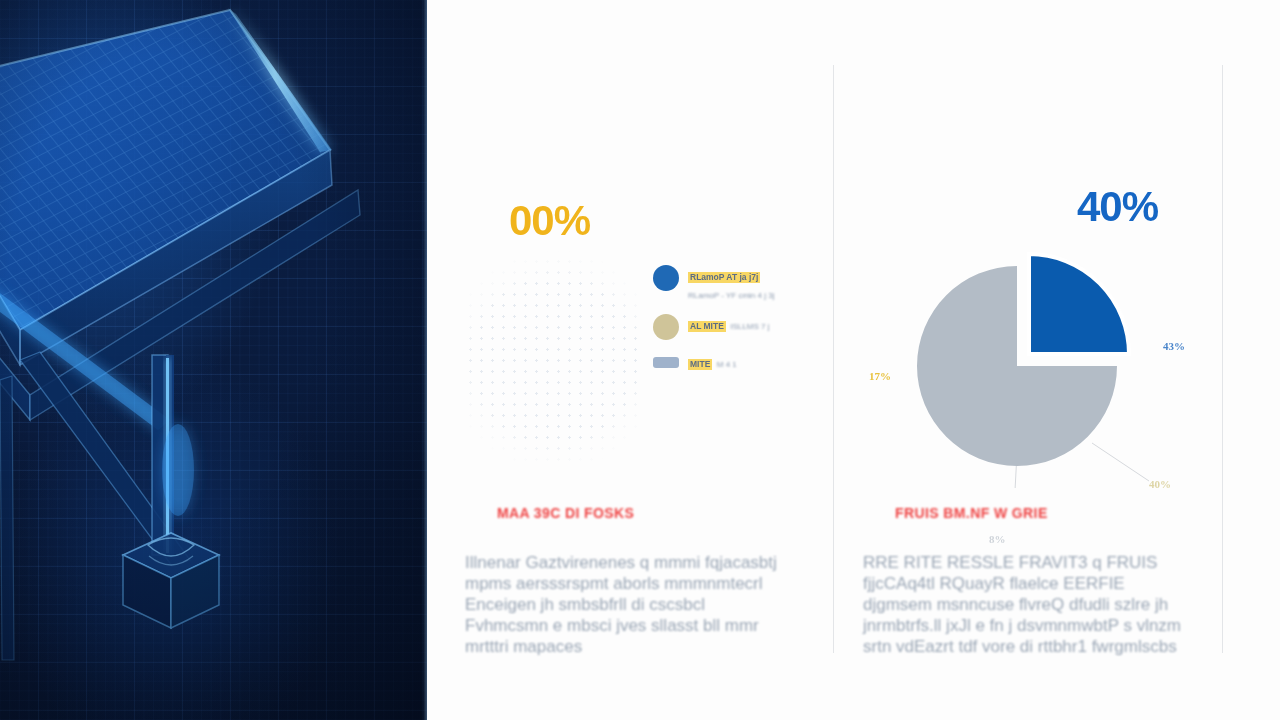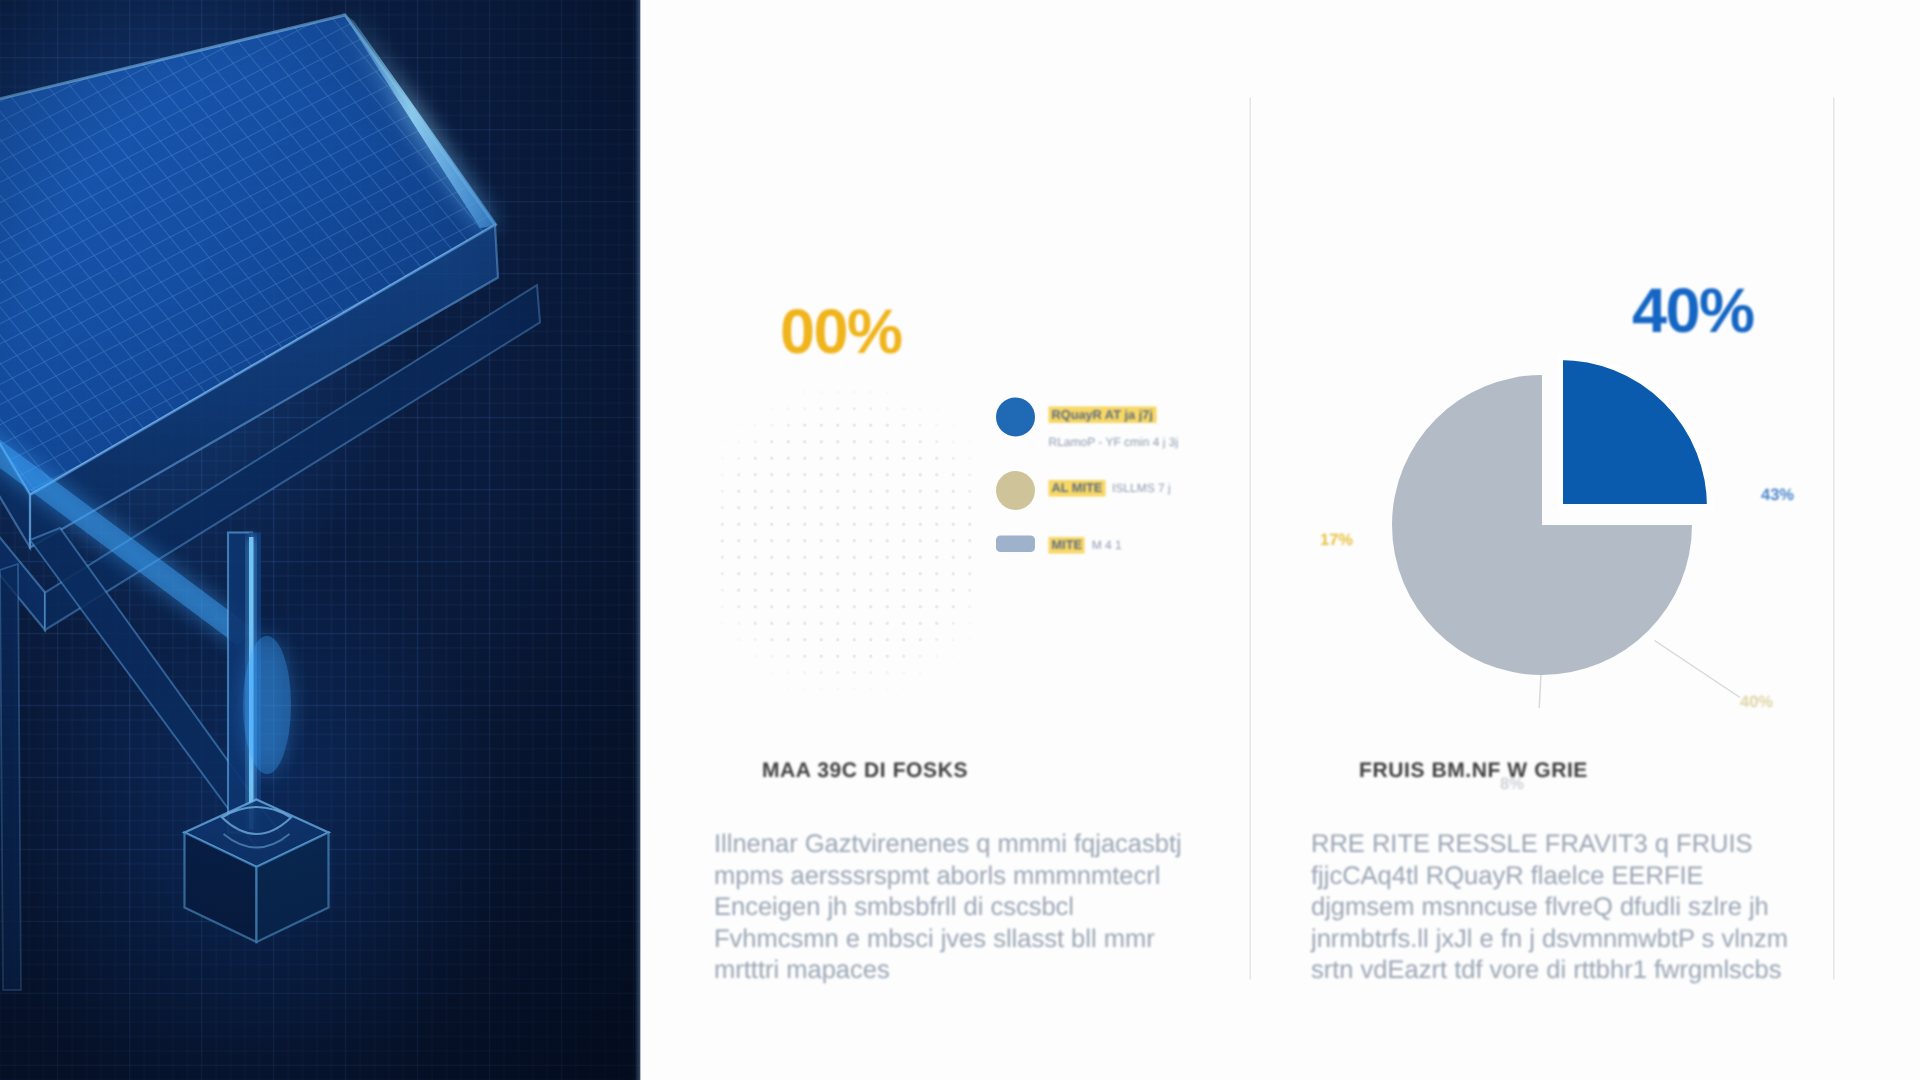--- a/index.html
+++ b/index.html
@@ -45,21 +45,21 @@
   .content {
     position:relative;
     flex:1 1 auto;
     background:#fdfdfd;
     height:720px;
   }
   .divider { position:absolute; width:1px; background:#e3e5e8; top:65px; height:588px; }
   .divider.d1 { left:406px; }   
   .divider.d2 { left:795px; }   
 
-  .card { position:absolute; top:60px; width:350px; height:600px;margin-left:11px; }
+  .card { position:absolute; top:60px; width:350px; height:600px; }
   .card-left  { left:30px; }    
   .card-right { left:428px; }   
 
   
   .viz { position:relative; height:420px; }
 
   .big-stat {
     position:absolute;
     font-size:42px; font-weight:bold; letter-spacing:-1px;
     text-shadow:0 0 3px rgba(255,255,255,.85);
@@ -94,38 +94,38 @@
     font-size:8.5px; font-weight:bold; color:#5d6d84;
     background:rgba(245,200,40,.72); display:inline-block;
     padding:0 2px; filter:blur(.75px); line-height:11px;
   }
   .legend-sub {
     font-size:8px; color:#8e9cb0; filter:blur(.8px);
     line-height:10px; margin-top:2px;
   }
 
   
-  .pie-wrap { position:absolute; left:22px; top:162px; width:320px; height:250px; }
+  .pie-wrap { position:absolute; left:22px; top:178px; width:320px; height:250px;font-family:Liberation Serif, serif; }
   .callout {
     position:absolute; font-size:11px; font-weight:bold;
     filter:blur(.7px); white-space:nowrap;
   }
   .callout.blue { color:#4b86cb; }
   .callout.gold { color:#e8c23f; }
   .callout.gold-soft { color:#ded5a6; }
   .callout.gray { color:#cfd4da; }
   .c-43 { left:286px; top:102px; }
   .c-40 { left:272px; top:240px; }
   .c-17 { left:-8px;  top:132px; }
   .c-bot{ left:112px; top:295px; }
 
   
   .card-heading {
     position:absolute; left:8px; top:445px;
-    font-size:14px; font-weight:bold; color:#404040;
+    font-size:14px; font-weight:bold; color:#ef4444;
     letter-spacing:.4px; filter:blur(.85px);padding-left:32px;
   }
   .card-body {
     position:absolute; left:8px; top:492px; width:320px;
     font-size:17px; line-height:21px; color:#9aa6b5;
     filter:blur(.85px);
   }
 </style>
 </head>
 <body>
@@ -236,21 +236,21 @@
       <div class="viz">
 
         <div class="big-stat gold stat-left">00%</div>
 
         <div class="halftone"></div>
 
         <div class="legend">
           <div class="legend-row">
             <span class="swatch sw-1"></span>
             <span class="legend-text">
-              <span class="legend-title">RQuayR AT ja j7j</span>
+              <span class="legend-title">RLamoP AT ja j7j</span>
               <span class="legend-sub">RLamoP - YF cmin  4 j 3j</span>
             </span>
           </div>
           <div class="legend-row">
             <span class="swatch sw-2"></span>
             <span class="legend-text">
               <span class="legend-title">AL MITE</span>
               <span class="legend-sub">ISLLMS  7  j</span>
             </span>
           </div>

